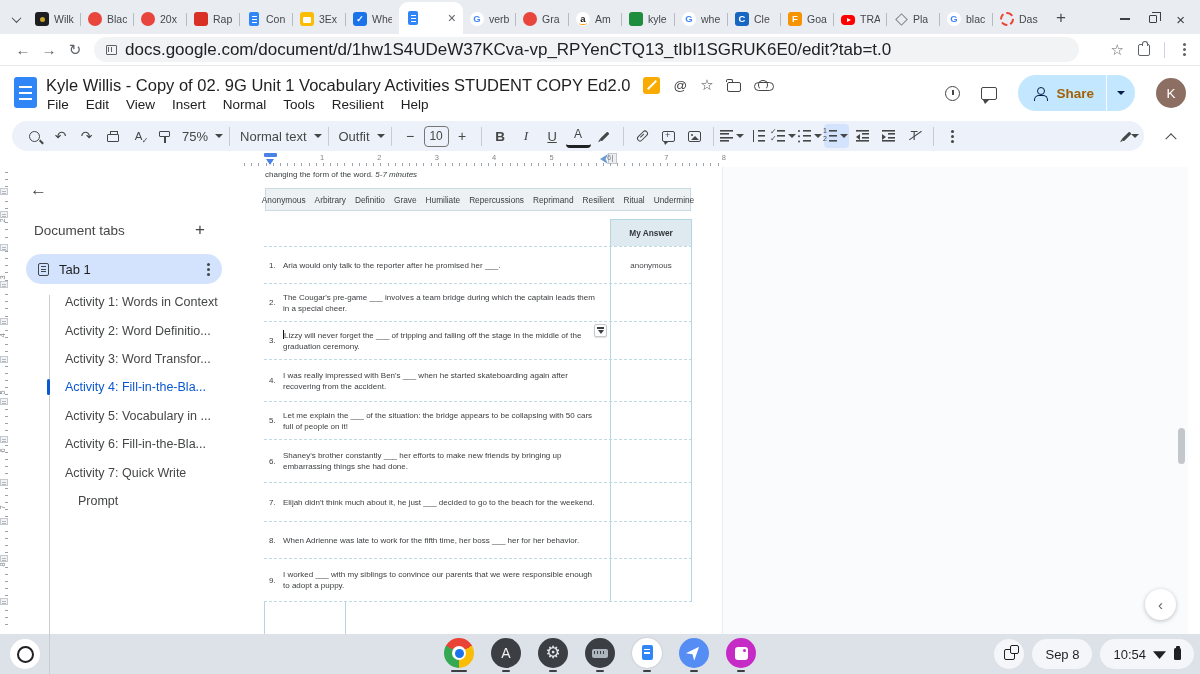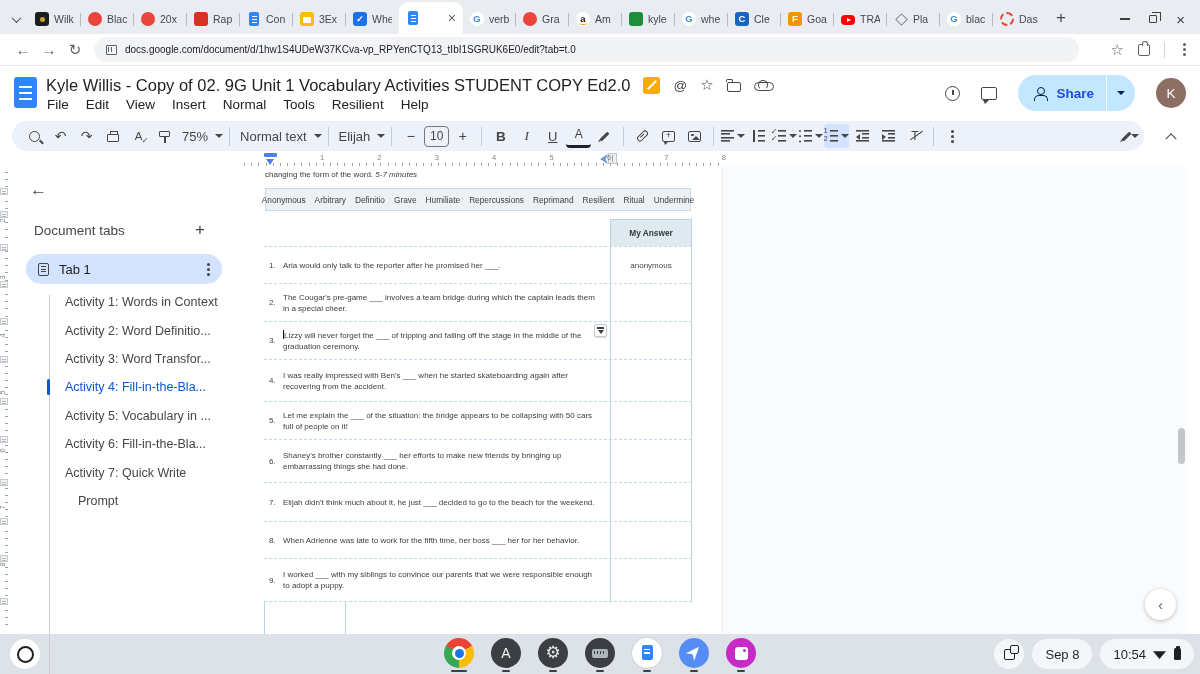--- a/index.html
+++ b/index.html
@@ -48,21 +48,21 @@
   .fv-diamond { background:transparent; }
   .fv-diamond::after { content:""; position:absolute; left:3px; top:3px; width:7px; height:7px; border:1.6px solid #80868b; transform:rotate(45deg); }
   .fv-reddash { background:transparent; border:2px dashed #ea4335; border-radius:50%; }
 
   
   .omnirow { position:absolute; left:0; top:34px; width:1200px; height:32px; background:#fff; display:flex; align-items:center; padding:0 10px; border-bottom:1px solid #e8eaee; }
   .navic { width:26px; height:26px; display:flex; align-items:center; justify-content:center; font-size:15px; color:#5f6368; }
   .urlpill { height:25px; background:#f1f3f4; border-radius:13px; display:flex; align-items:center; gap:8px; padding:0 12px; margin-left:6px; width:985px; }
   .site-ic { width:11px; height:10px; border:1.4px solid #5f6368; border-radius:1px; position:relative; flex:none; }
   .site-ic::after { content:""; position:absolute; left:1px; top:1px; width:6px; height:5px; background:repeating-linear-gradient(90deg,#5f6368 0 1.2px, transparent 1.2px 2.8px); }
-  .urltext { font-size:10px; color:#202124; white-space:nowrap; overflow:hidden; }
+  .urltext { font-size:17px; color:#202124; white-space:nowrap; overflow:hidden; }
   .omni-right { margin-left:auto; display:flex; align-items:center; gap:14px; }
   .star-g { font-size:15px; color:#5f6368; }
   .puzzle { width:12px; height:12px; border:1.5px solid #5f6368; border-radius:2px; position:relative; }
   .puzzle::before { content:""; position:absolute; left:3px; top:-4px; width:4px; height:4px; border:1.5px solid #5f6368; border-bottom:none; border-radius:3px 3px 0 0; background:#fff; }
   .vdiv-sm { width:1px; height:16px; background:#cdd3e0; }
   .dots3 { width:3px; height:3px; border-radius:50%; background:#5f6368; box-shadow:0 -5px 0 #5f6368, 0 5px 0 #5f6368; margin:0 4px; }
 
   
   .dhead { position:absolute; left:0; top:66px; width:1200px; height:54px; background:#fff; }
   .dlogo { position:absolute; left:14px; top:11px; width:23px; height:31px; background:#3086f6; border-radius:3px; }
@@ -78,21 +78,21 @@
   .cloud-ic { position:relative; width:18px; height:11px; }
   .cloud-ic::before { content:""; position:absolute; left:0; bottom:0; width:18px; height:7px; border:1.5px solid #444746; border-radius:6px; }
   .cloud-ic::after { content:""; position:absolute; left:4px; top:0px; width:8px; height:8px; border:1.5px solid #444746; border-radius:50%; border-bottom-color:transparent; }
   .menurow { position:absolute; left:47px; top:31px; display:flex; gap:17px; }
   .menu-item { font-size:13.5px; color:#202124; }
   .dhead-right { position:absolute; right:14px; top:9px; display:flex; align-items:center; gap:21px; height:36px; }
   .hist-ic { width:15px; height:15px; border:1.7px solid #444746; border-radius:50%; position:relative; }
   .hist-ic::after { content:""; position:absolute; left:6px; top:3px; width:1.6px; height:5px; background:#444746; box-shadow:1.5px 3.5px 0 -1px #444746; }
   .cmt-ic { width:16px; height:13px; border:1.7px solid #444746; border-radius:2px; position:relative; }
   .cmt-ic::after { content:""; position:absolute; left:1px; bottom:-5px; border-left:2px solid transparent; border-right:4px solid transparent; border-top:4px solid #444746; }
-  .sharebtn { display:flex; align-items:center; height:36px; background:#c2e7ff; border-radius:18px; color:#1d4ed8; }
+  .sharebtn { display:flex; align-items:center; height:36px; background:#c2e7ff; border-radius:18px; color:#a16207; }
   .share-main { display:flex; align-items:center; gap:8px; padding:0 12px 0 16px; }
   .person-ic { position:relative; width:14px; height:13px; }
   .person-ic::before { content:""; position:absolute; left:3px; top:0; width:6px; height:6px; border:1.6px solid #041e49; border-radius:50%; }
   .person-ic::after { content:""; position:absolute; left:0px; bottom:-1px; width:12px; height:5px; border:1.6px solid #041e49; border-bottom:none; border-radius:5px 5px 0 0; }
   .share-label { font-size:13.5px; font-weight:700; }
   .share-sep { width:1px; height:36px; background:#ffffff; opacity:.9; }
   .share-dd { width:28px; display:flex; justify-content:center; }
   .dd { width:0; height:0; border-left:4px solid transparent; border-right:4px solid transparent; border-top:4.5px solid #444746; }
   .share-dd .dd { border-top-color:#041e49; }
   .avatar { width:30px; height:30px; border-radius:50%; background:#8d6e63; color:#fff; font-size:13.5px; display:flex; align-items:center; justify-content:center; }
@@ -418,21 +418,21 @@
         <span class="tb-txt">75%</span>
         <span class="dd"></span>
       </span>
     <span class="tdiv"></span>
     <span class="tbi">
         <span class="tb-txt">Normal text</span>
         <span class="dd"></span>
       </span>
     <span class="tdiv"></span>
     <span class="tbi">
-        <span class="tb-txt">Elijah</span>
+        <span class="tb-txt">Outfit</span>
         <span class="dd"></span>
       </span>
     <span class="tdiv"></span>
     <span class="tbi glyph">−</span>
     <span class="sizebox">10</span>
     <span class="tbi glyph">+</span>
     <span class="tdiv"></span>
     <span class="tbi bI">B</span>
     <span class="tbi iI">I</span>
     <span class="tbi uU">U</span>

